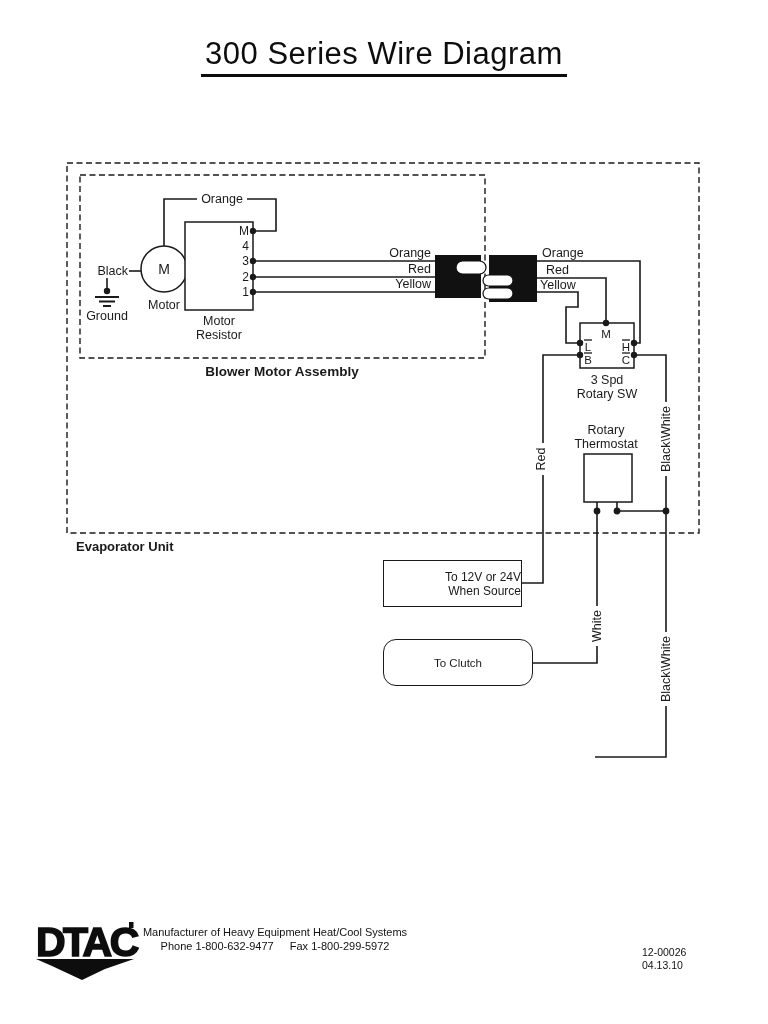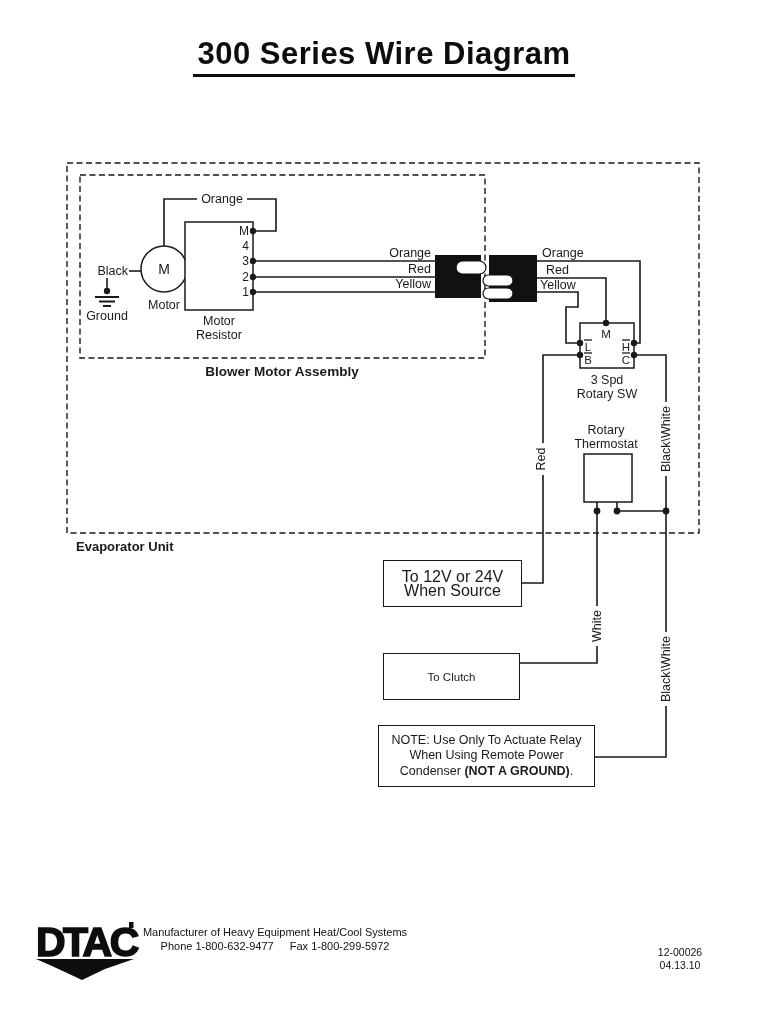--- a/index.html
+++ b/index.html
@@ -1,31 +1,31 @@
 <!DOCTYPE html>
 <html><head>
 <meta charset="utf-8">
 <style>
   html,body{margin:0;padding:0;background:#fff;}
   .page{position:relative;width:768px;height:1024px;background:#ffffff;overflow:hidden;
         font-family:"Liberation Sans",sans-serif;color:#111;}
   .title{position:absolute;top:36px;left:0;width:768px;text-align:center;}
-  .title span{display:inline-block;font-size:31px;font-weight:bold;letter-spacing:.5px;
+  .title span{display:inline-block;font-size:31px;font-weight:normal;letter-spacing:.5px;
         color:#0d0d0d;border-bottom:3px solid #0d0d0d;padding:0 4px 2px 4px;}
   svg{position:absolute;top:0;left:0;}
   .msgbox{position:absolute;border:1.5px solid #1a1a1a;background:#fff;display:flex;
         flex-direction:column;align-items:center;justify-content:center;text-align:center;
         box-sizing:border-box;color:#1a1a1a;}
-  .box-power{left:383px;top:560px;width:139px;height:47px;font-size:16px;line-height:14px;}
-  .box-clutch{left:383px;top:653px;width:137px;height:47px;font-size:11.5px;}
+  .box-power{left:383px;top:560px;width:139px;height:47px;font-size:12px;line-height:14px;align-items:flex-end;}
+  .box-clutch{left:383px;top:639px;width:150px;height:47px;font-size:11.5px;border-radius:13px;}
   .box-note{left:378px;top:725px;width:217px;height:62px;font-size:12.5px;line-height:15.5px;}
   .footer-text{position:absolute;left:125px;top:926px;width:300px;text-align:center;
         font-size:11px;line-height:13.5px;color:#111;}
   .footer-text .fax{margin-left:16px;}
-  .doc-ids{position:absolute;left:642px;top:946px;width:76px;text-align:center;
+  .doc-ids{position:absolute;left:642px;top:946px;width:76px;
         font-size:10.5px;line-height:13px;color:#111;}
 </style>
 </head>
 <body>
 
 <div class="page">
 
   <div class="title">
     <span>300 Series Wire Diagram</span>
   </div>
@@ -165,25 +165,20 @@
 
   <div class="msgbox box-power">
     <div>To 12V or 24V</div>
     <div>When Source</div>
   </div>
 
   <div class="msgbox box-clutch">
     <div>To Clutch</div>
   </div>
 
-  <div class="msgbox box-note">
-    <div>NOTE: Use Only To Actuate Relay</div>
-    <div>When Using Remote Power</div>
-    <div><span>Condenser </span><b>(NOT A GROUND)</b><span>.</span></div>
-  </div>
 
   <div class="footer-text">
     <div>Manufacturer of Heavy Equipment Heat/Cool Systems</div>
     <div><span>Phone 1-800-632-9477</span><span class="fax">Fax 1-800-299-5972</span></div>
   </div>
 
   <div class="doc-ids">
     <div>12-00026</div>
     <div>04.13.10</div>
   </div>

